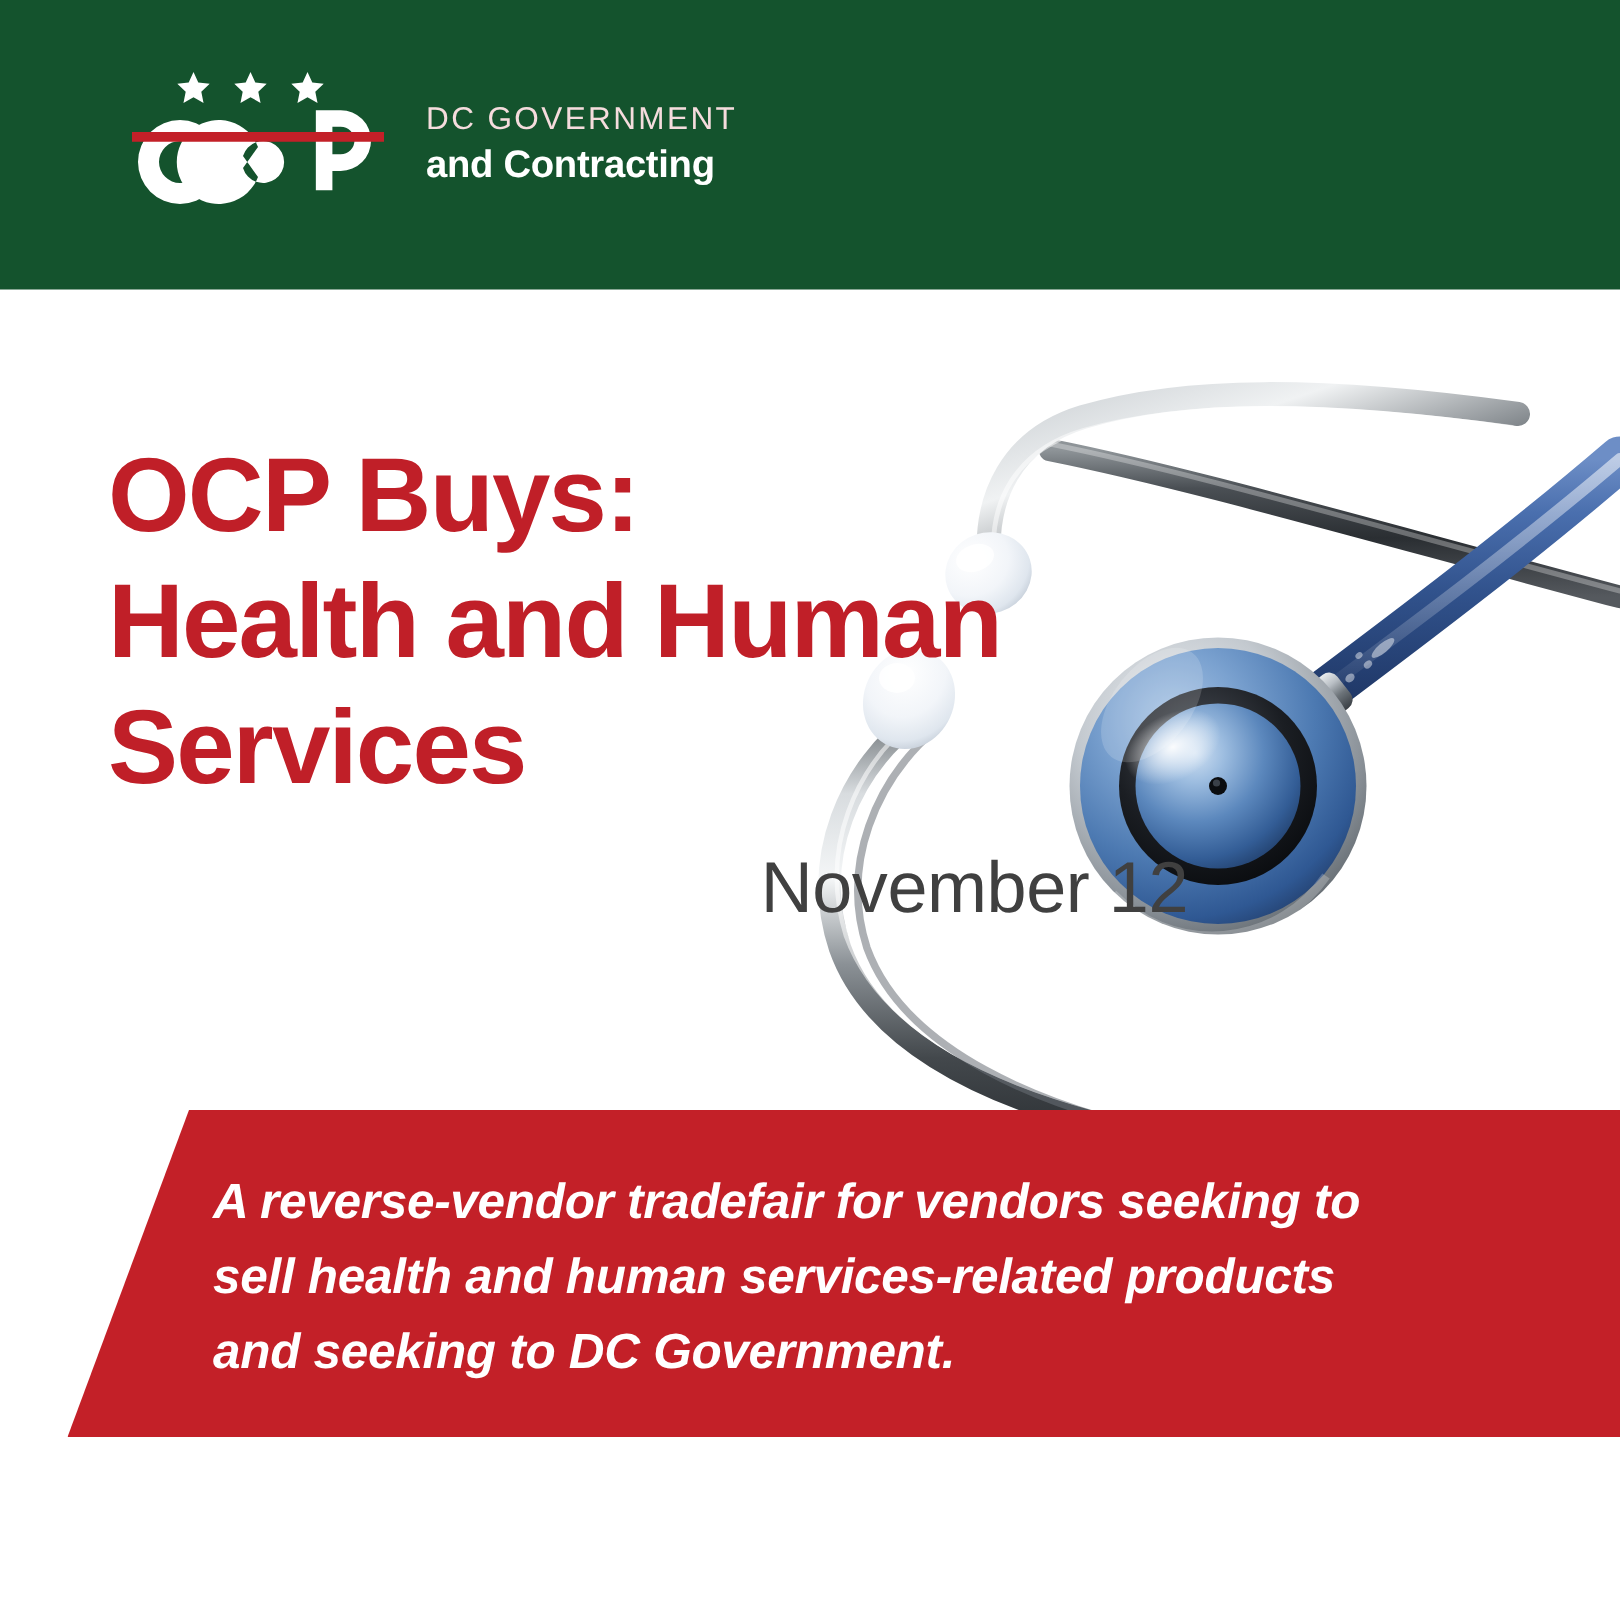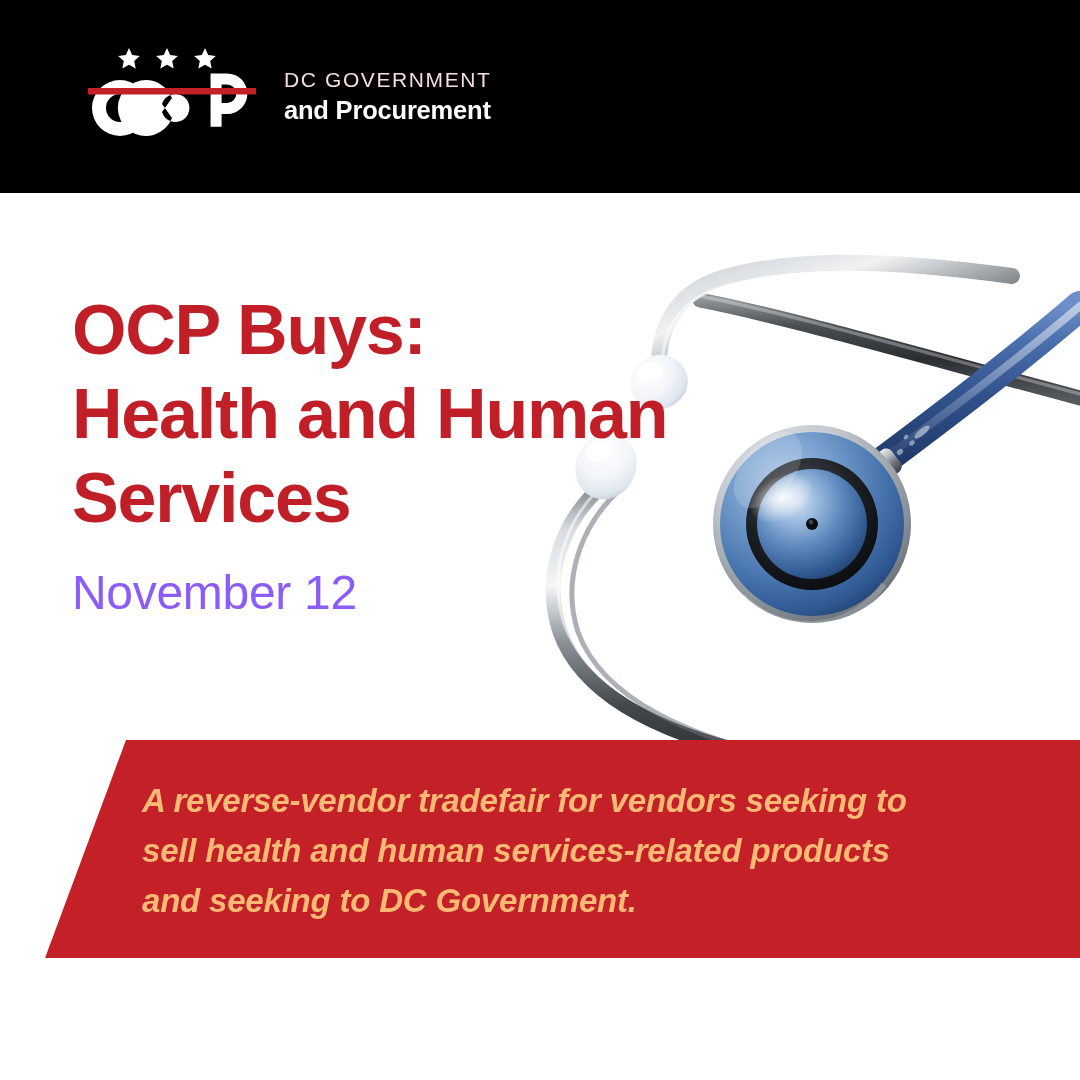--- a/index.html
+++ b/index.html
@@ -20,21 +20,21 @@
     overflow: hidden;
   }
 
   
   .header-band {
     position: absolute;
     left: 0;
     top: 0;
     width: 1080px;
     height: 193px;
-    background: #000000;
+    background: #14532d;
     z-index: 30;
   }
 
   .logo-lockup {
     position: absolute;
     left: 88px;
     top: 48px;
     display: flex;
     align-items: flex-start;
   }
@@ -97,45 +97,46 @@
     font-size: 70px;
     font-weight: 700;
     line-height: 84px;
     letter-spacing: -1.2px;
     white-space: nowrap;
   }
   .date-block {
     margin-top: 24px;
   }
   .date-line {
-    color: #8b5cf6;
+    color: #404040;
     font-size: 48px;
     font-weight: 400;
     line-height: 58px;
     letter-spacing: -0.3px;
     white-space: nowrap;
+    text-align: right;
   }
 
   
   .banner {
     position: absolute;
     left: 0;
     top: 740px;
     width: 1080px;
     height: 218px;
     background: #C32028;
     z-index: 25;
     clip-path: polygon(126px 0px, 1080px 0px, 1080px 218px, 45px 218px);
   }
   .banner-text {
     position: absolute;
     left: 142px;
     top: 36px;
     width: 900px;
-    color: #fdba74;
+    color: #ffffff;
     font-size: 33px;
     font-weight: 700;
     font-style: italic;
     line-height: 50px;
     letter-spacing: -0.2px;
   }
   .banner-text span { display: block; white-space: nowrap; }
 </style>
 </head>
 <body>
@@ -295,21 +296,21 @@
 
         </g>
         <g fill="#C32028">
           <rect x="0" y="40" width="168" height="6.5"></rect>
           <rect x="0" y="55" width="168" height="3.2" opacity="0"></rect>
         </g>
       </svg>
 
       <div class="agency-text">
         <div class="agency-gov">DC GOVERNMENT</div>
-        <div class="agency-name">and Procurement</div>
+        <div class="agency-name">and Contracting</div>
       </div>
     </div>
   </div>
 
   <div class="title-block">
     <div class="title-line">OCP Buys:</div>
     <div class="title-line">Health and Human</div>
     <div class="title-line">Services</div>
 
     <div class="date-block">

